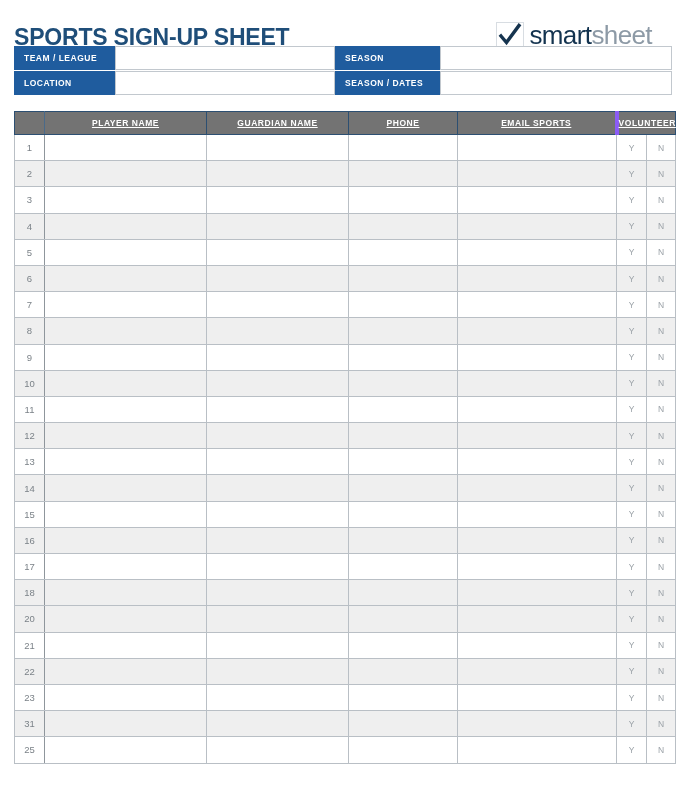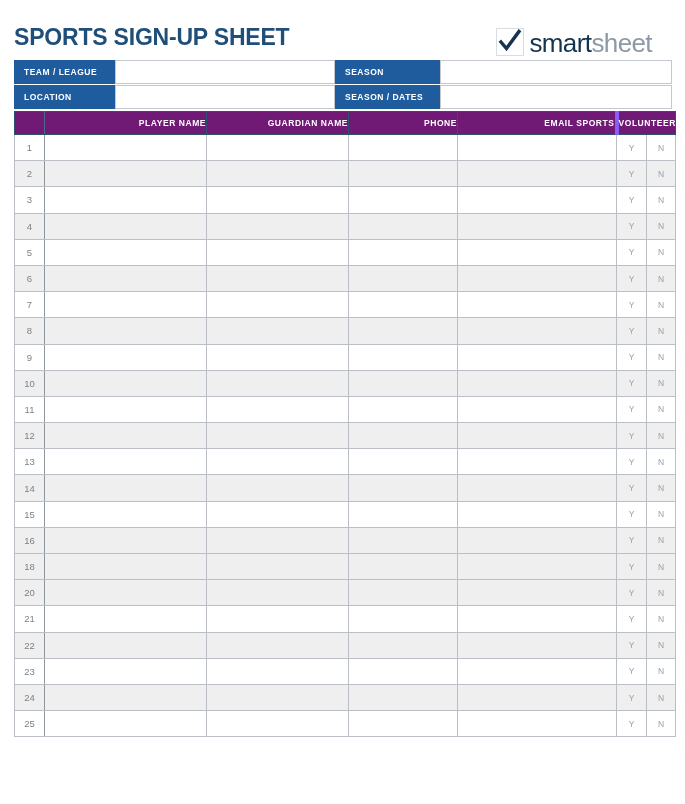--- a/index.html
+++ b/index.html
@@ -41,21 +41,21 @@
     font-family: "Liberation Sans", sans-serif;
     white-space: nowrap;
   }
 
   .logo {
     position: absolute;
     right: 18px;
     top: 6px;
     height: 34px;
     display: flex;
-    align-items: flex-end;
+    align-items: flex-start;
     gap: 5px;
   }
   .logo-mark {
     width: 28px;
     height: 28px;
     position: relative;
     background: #ffffff;
     border: 1px solid #d8dde2;
     box-sizing: border-box;
   }
@@ -67,21 +67,21 @@
     white-space: nowrap;
     font-family: "Liberation Sans", sans-serif;
   }
   .logo-text .lt-smart { color: #13334f; }
   .logo-text .lt-sheet { color: #8d9aa6; }
 
   
   .info {
     position: absolute;
     left: 14px;
-    top: 60px;
+    top: 46px;
     width: 658px;
     height: 50px;
   }
   .info-row {
     position: absolute;
     left: 0;
     width: 658px;
     height: 24px;
     display: flex;
   }
@@ -121,30 +121,31 @@
   table.sheet {
     border-collapse: collapse;
     table-layout: fixed;
     width: 651px;
   }
   table.sheet th, table.sheet td {
     padding: 0;
     margin: 0;
   }
   thead th {
-    background: #701a75;
+    background: #737373;
     color: #ffffff;
     font-size: 8.5px;
     font-weight: bold;
     letter-spacing: 0.55px;
     height: 23px;
-    text-align: right;
+    text-align: center;
     border: 1px solid #2c4f72;
     box-sizing: border-box;
     white-space: nowrap;
+    text-decoration: underline;
   }
   thead th.th-num {
     border-right: 1px solid #4a6a8a;
   }
   thead th.th-vol {
     border-left: 4px solid #8b5cf6;
   }
 
   tbody tr { height: 26.2px; }
   tbody td {
@@ -368,20 +369,29 @@
           </tr>
           <tr class="even">
             <td class="c-num">16</td>
             <td></td>
             <td></td>
             <td></td>
             <td></td>
             <td class="c-yn c-y">Y</td>
             <td class="c-yn">N</td>
           </tr>
+          <tr class="odd">
+            <td class="c-num">17</td>
+            <td></td>
+            <td></td>
+            <td></td>
+            <td></td>
+            <td class="c-yn c-y">Y</td>
+            <td class="c-yn">N</td>
+          </tr>
           <tr class="even">
             <td class="c-num">18</td>
             <td></td>
             <td></td>
             <td></td>
             <td></td>
             <td class="c-yn c-y">Y</td>
             <td class="c-yn">N</td>
           </tr>
           <tr class="even">
@@ -414,21 +424,21 @@
           <tr class="odd">
             <td class="c-num">23</td>
             <td></td>
             <td></td>
             <td></td>
             <td></td>
             <td class="c-yn c-y">Y</td>
             <td class="c-yn">N</td>
           </tr>
           <tr class="even">
-            <td class="c-num">24</td>
+            <td class="c-num">31</td>
             <td></td>
             <td></td>
             <td></td>
             <td></td>
             <td class="c-yn c-y">Y</td>
             <td class="c-yn">N</td>
           </tr>
           <tr class="odd">
             <td class="c-num">25</td>
             <td></td>

